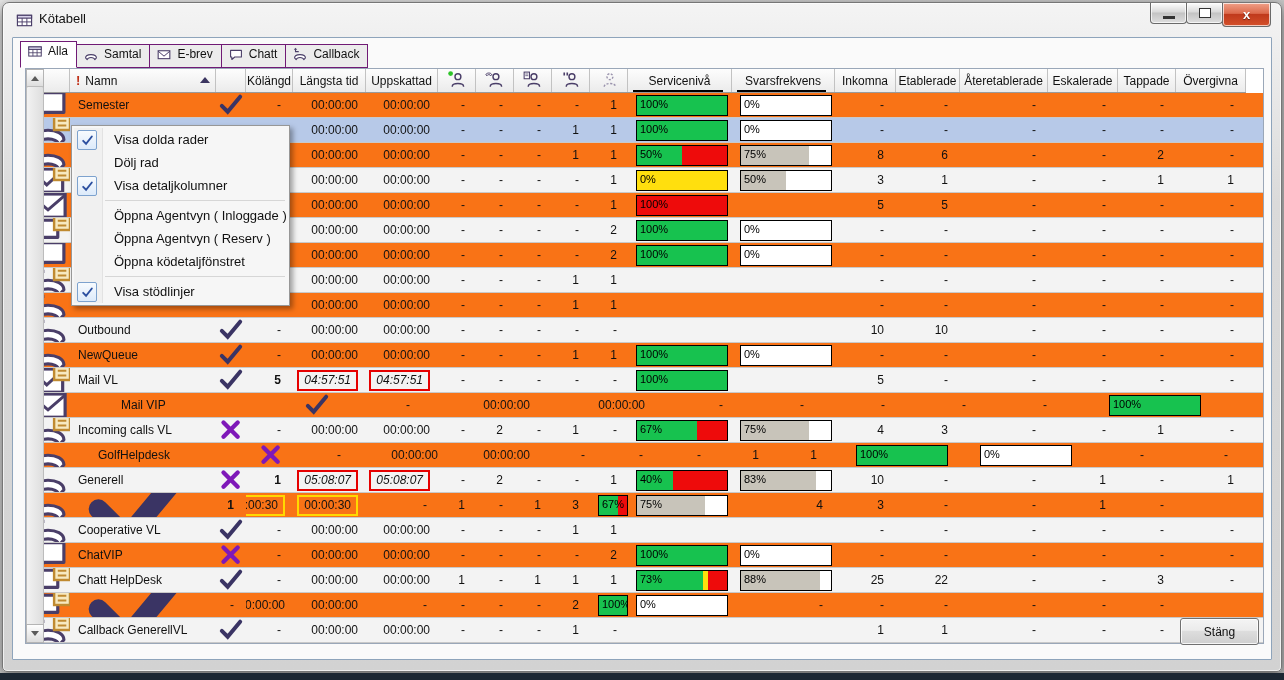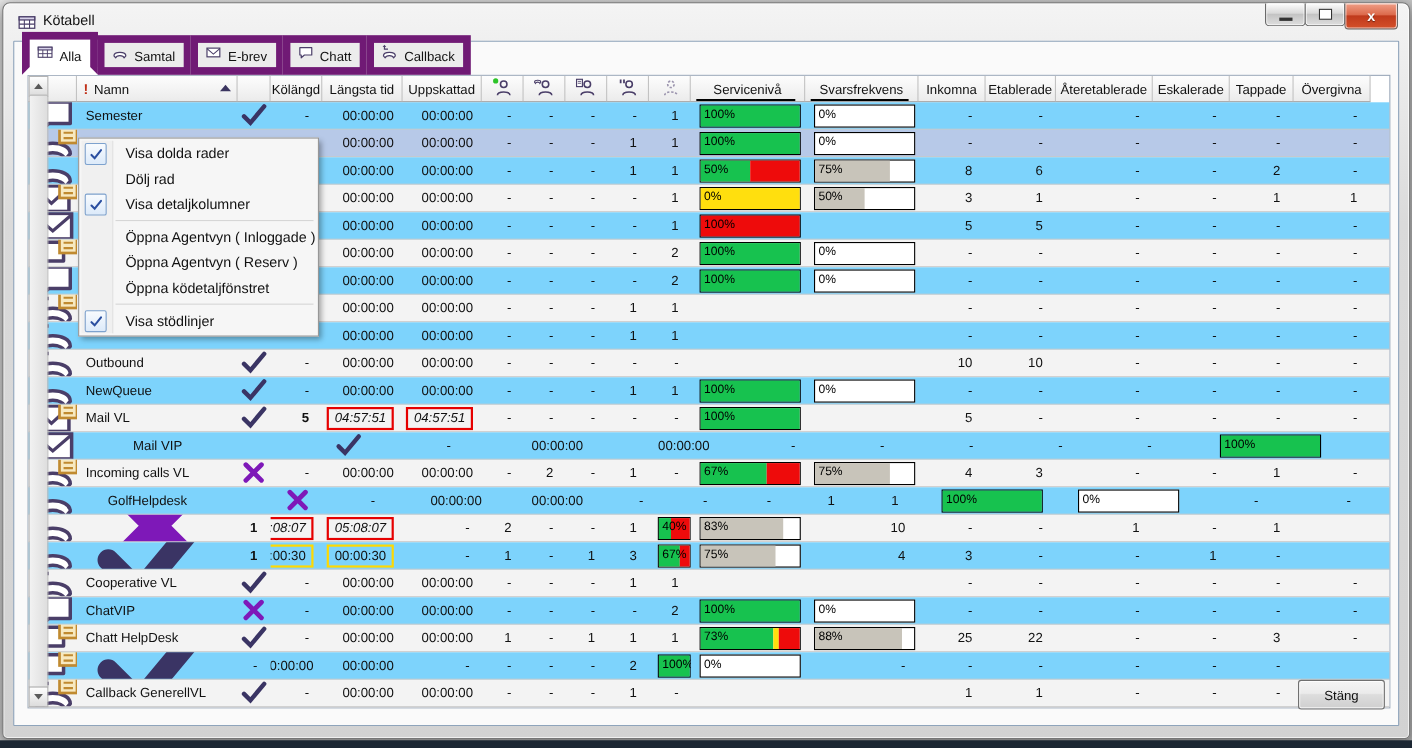--- a/index.html
+++ b/index.html
@@ -26,35 +26,35 @@
   .winbtn.close{width:47px;height:23px;background:linear-gradient(#f0a088,#dc6a4c 45%,#c03a1c 50%,#d4502a);color:#fff;}
   .glyph-min{width:12px;height:3px;background:#333;margin-top:8px;}
   .glyph-restore{width:10px;height:8px;border:1.5px solid #333;background:#fff;}
   .glyph-close{color:#fff;font-weight:bold;font-size:13px;text-shadow:0 1px 1px rgba(0,0,0,.5);}
   .client{
     position:absolute;left:9px;right:9px;top:34px;bottom:11px;
     background:#fafafa;border:1px solid #8ea4bb;border-radius:1px;
   }
   
   .tabs{position:absolute;left:7px;top:7px;display:flex;align-items:flex-end;height:23px;z-index:3;}
-  .tab{display:flex;align-items:flex-end;gap:5px;padding:2px 8px 3px 6px;height:17px;
-    border:7px solid #701a75;background:#ececec;font-size:12px;color:#111;margin-right:-1px;position:relative;}
+  .tab{display:flex;align-items:flex-start;gap:5px;padding:2px 8px 3px 6px;height:17px;
+    border:1px solid #701a75;background:#ececec;font-size:12px;color:#111;margin-right:-1px;position:relative;}
   .tab.active{background:#fff;height:20px;z-index:4;border-bottom-color:#fff;}
   .tab svg{width:16px;height:15px;}
   
   .table{position:absolute;left:12px;top:30px;border:1px solid #9aa7b8;background:#fff;}
   .hdr,.row{display:grid;}
   .hdr{background:linear-gradient(#fdfdfd,#ebebeb);border-bottom:1px solid #9a9a9a;}
   .hcell{position:relative;height:23px;display:flex;align-items:center;justify-content:center;
     font-size:12px;color:#111;border-right:1px solid #c2c2c2;overflow:hidden;white-space:nowrap;}
   .hcell.name{justify-content:flex-start;padding-left:6px;gap:5px;}
   .hcell .excl{color:#c03018;font-weight:bold;font-size:13px;}
   .sortarrow{position:absolute;right:5px;top:8px;width:0;height:0;border-left:5px solid transparent;border-right:5px solid transparent;border-bottom:6px solid #3b3560;}
   .hcell.barcol::after{content:"";position:absolute;left:5px;right:8px;bottom:0;height:2px;background:#000;}
-  .row{height:24px;border-bottom:1px solid #c9c9c9;background:#7dd3fc;}
+  .row{height:24px;border-bottom:1px solid #c9c9c9;background:#f97316;}
   .row.even{background:#f3f3f3;}
   .row.selected{background:#b7c9e8;}
   .cell{display:flex;align-items:center;font-size:12px;color:#111;overflow:hidden;white-space:nowrap;}
   .cell.icon{justify-content:center;}
   .cell.name{padding-left:8px;}
   .cell.num{justify-content:flex-end;padding-right:12px;}
   .cell.num.bold{font-weight:bold;}
   .cell.pnum{justify-content:flex-end;padding-right:11px;}
   .cell.time{justify-content:flex-end;padding-right:8px;}
   .timebox{border:2px solid transparent;padding:0 5px;line-height:17px;}
@@ -776,20 +776,21 @@
           <div class="cell num">-</div>
           <div class="cell num">-</div>
           <div class="cell num">-</div>
         </div>
         <div class="row even" style="grid-template-columns: 44px 146px 30px 47px 73px 72px 38px 38px 38px 38px 38px 104px 103px 61px 64px 88px 70px 58px 70px;">
           <div class="cell icon">
             <svg viewBox="0 0 18 18">
               <path d="M2.5 13 C2.5 7.8 15.5 7.8 15.5 13 L13.6 15.2 C12.6 11.8 5.4 11.8 4.4 15.2 Z" fill="#fff" stroke="#4a3e68" stroke-width="1.3" stroke-linejoin="round"></path>
             </svg>
           </div>
+          <div class="cell name">Generell</div>
           <div class="cell icon">
             <svg viewBox="0 0 18 18">
               <path d="M4.5 4.5 L13 13 M13 4.5 L4.5 13" stroke="#7e18b8" stroke-width="2.6" stroke-linecap="round"></path>
             </svg>
           </div>
           <div class="cell num bold">1</div>
           <div class="cell time">
             <span class="timebox red">05:08:07</span>
           </div>
           <div class="cell time">

